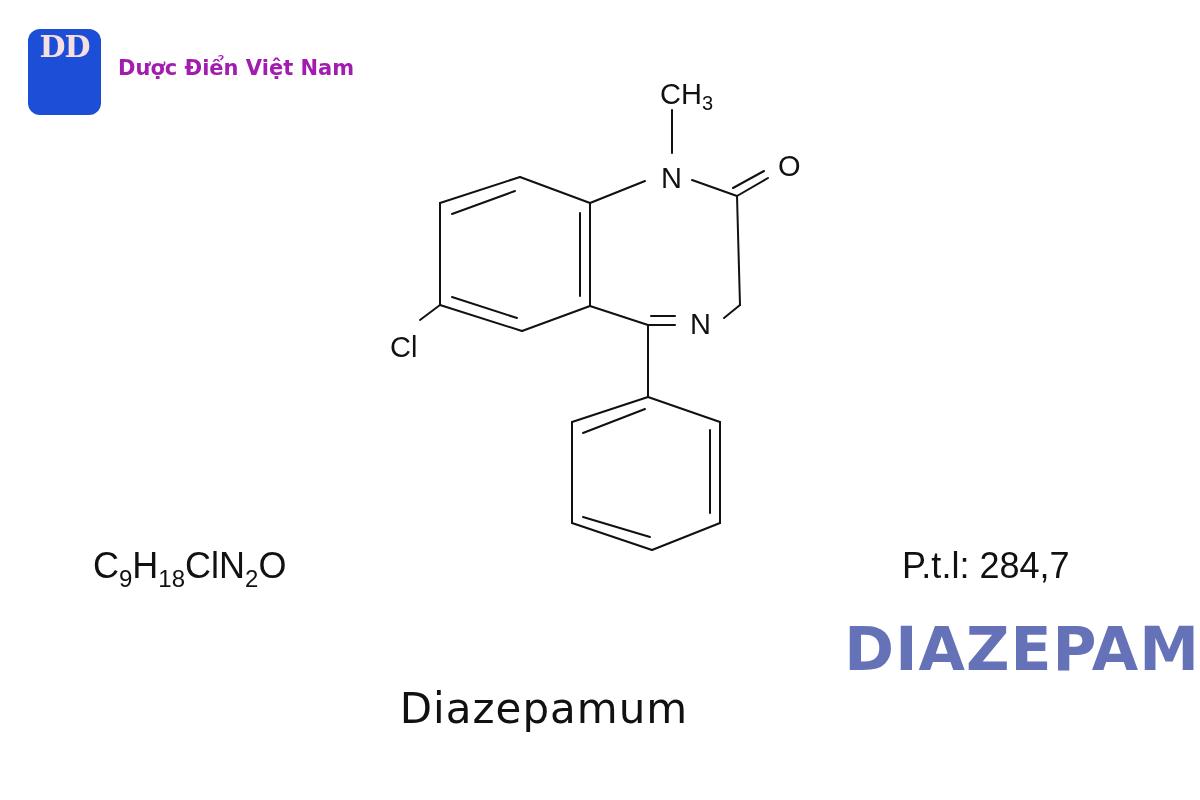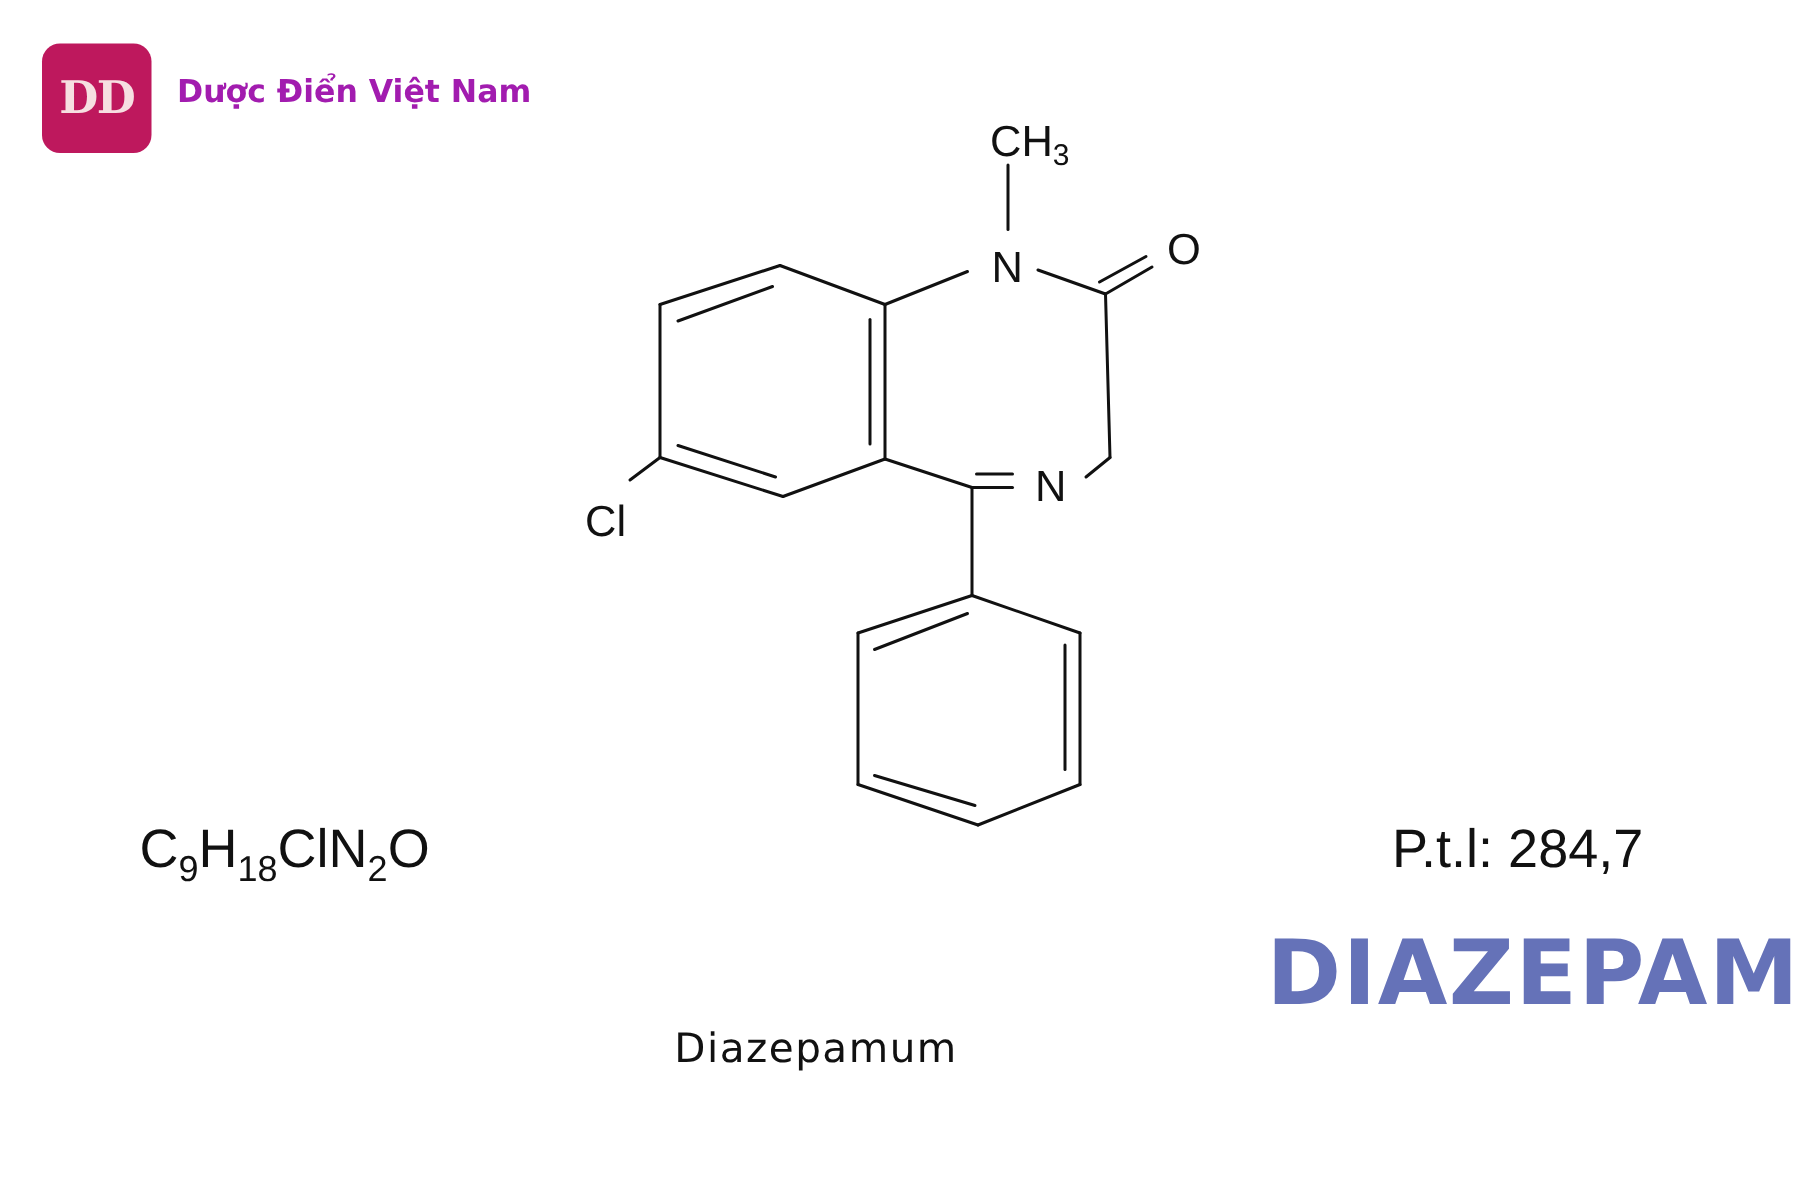--- a/index.html
+++ b/index.html
@@ -1,28 +1,28 @@
 <!DOCTYPE html>
 <html><head>
   <meta charset="utf-8">
   <style>
     html, body { margin: 0; padding: 0; background: #ffffff; }
     body { width: 1200px; height: 800px; position: relative; overflow: hidden; font-family: "Liberation Sans", sans-serif; }
     .logo { position: absolute; left: 28px; top: 29px; display: flex; align-items: center; }
-    .logo-badge { width: 73px; height: 73px; border-radius: 12px; background: #be185d; display: flex; align-items: center; justify-content: center; }
+    .logo-badge { width: 73px; height: 86px; border-radius: 12px; background: #1d4ed8; display: flex; justify-content: center; }
     .logo-badge span { font-family: "DejaVu Serif", serif; font-weight: bold; font-size: 30px; color: #f6dfe1; letter-spacing: -1px; }
     .logo-text { margin-left: 17px; line-height: 1; }
     .logo-title { font-family: "DejaVu Sans", sans-serif; font-weight: bold; font-size: 21px; color: #a21caf; margin-bottom: 8px; }
     .logo-url { font-family: "DejaVu Sans", sans-serif; font-size: 19px; color: #e0545e; font-weight: normal; letter-spacing: 0.2px; }
     svg.molecule { position: absolute; left: 0; top: 0; }
     .formula { position: absolute; left: 93px; top: 545px; font-size: 36px; color: #111; }
     .formula sub { font-size: 24px; vertical-align: -9px; line-height: 0; }
-    .mw { position: absolute; left: 928px; top: 545px; font-size: 36px; color: #111; }
+    .mw { position: absolute; left: 902px; top: 545px; font-size: 36px; color: #111; }
     .title { position: absolute; left: 0; width: 1200px; top: 614px; text-align: right; font-family: "DejaVu Sans", sans-serif; font-weight: bold; font-size: 60px; color: #6572b8; letter-spacing: 1px; }
-    .subtitle { position: absolute; left: 0; width: 1088px; top: 684px; text-align: center; font-family: "DejaVu Sans", sans-serif; font-size: 27px; color: #111; letter-spacing: 1px; }
+    .subtitle { position: absolute; left: 0; width: 1088px; top: 684px; text-align: center; font-family: "DejaVu Sans", sans-serif; font-size: 42px; color: #111; letter-spacing: 1px; }
   </style>
 </head>
 <body>
 
 <div class="logo">
   <div class="logo-badge">
     <span>DD</span>
   </div>
   <div class="logo-text">
     <div class="logo-title">Dược Điển Việt Nam</div>

